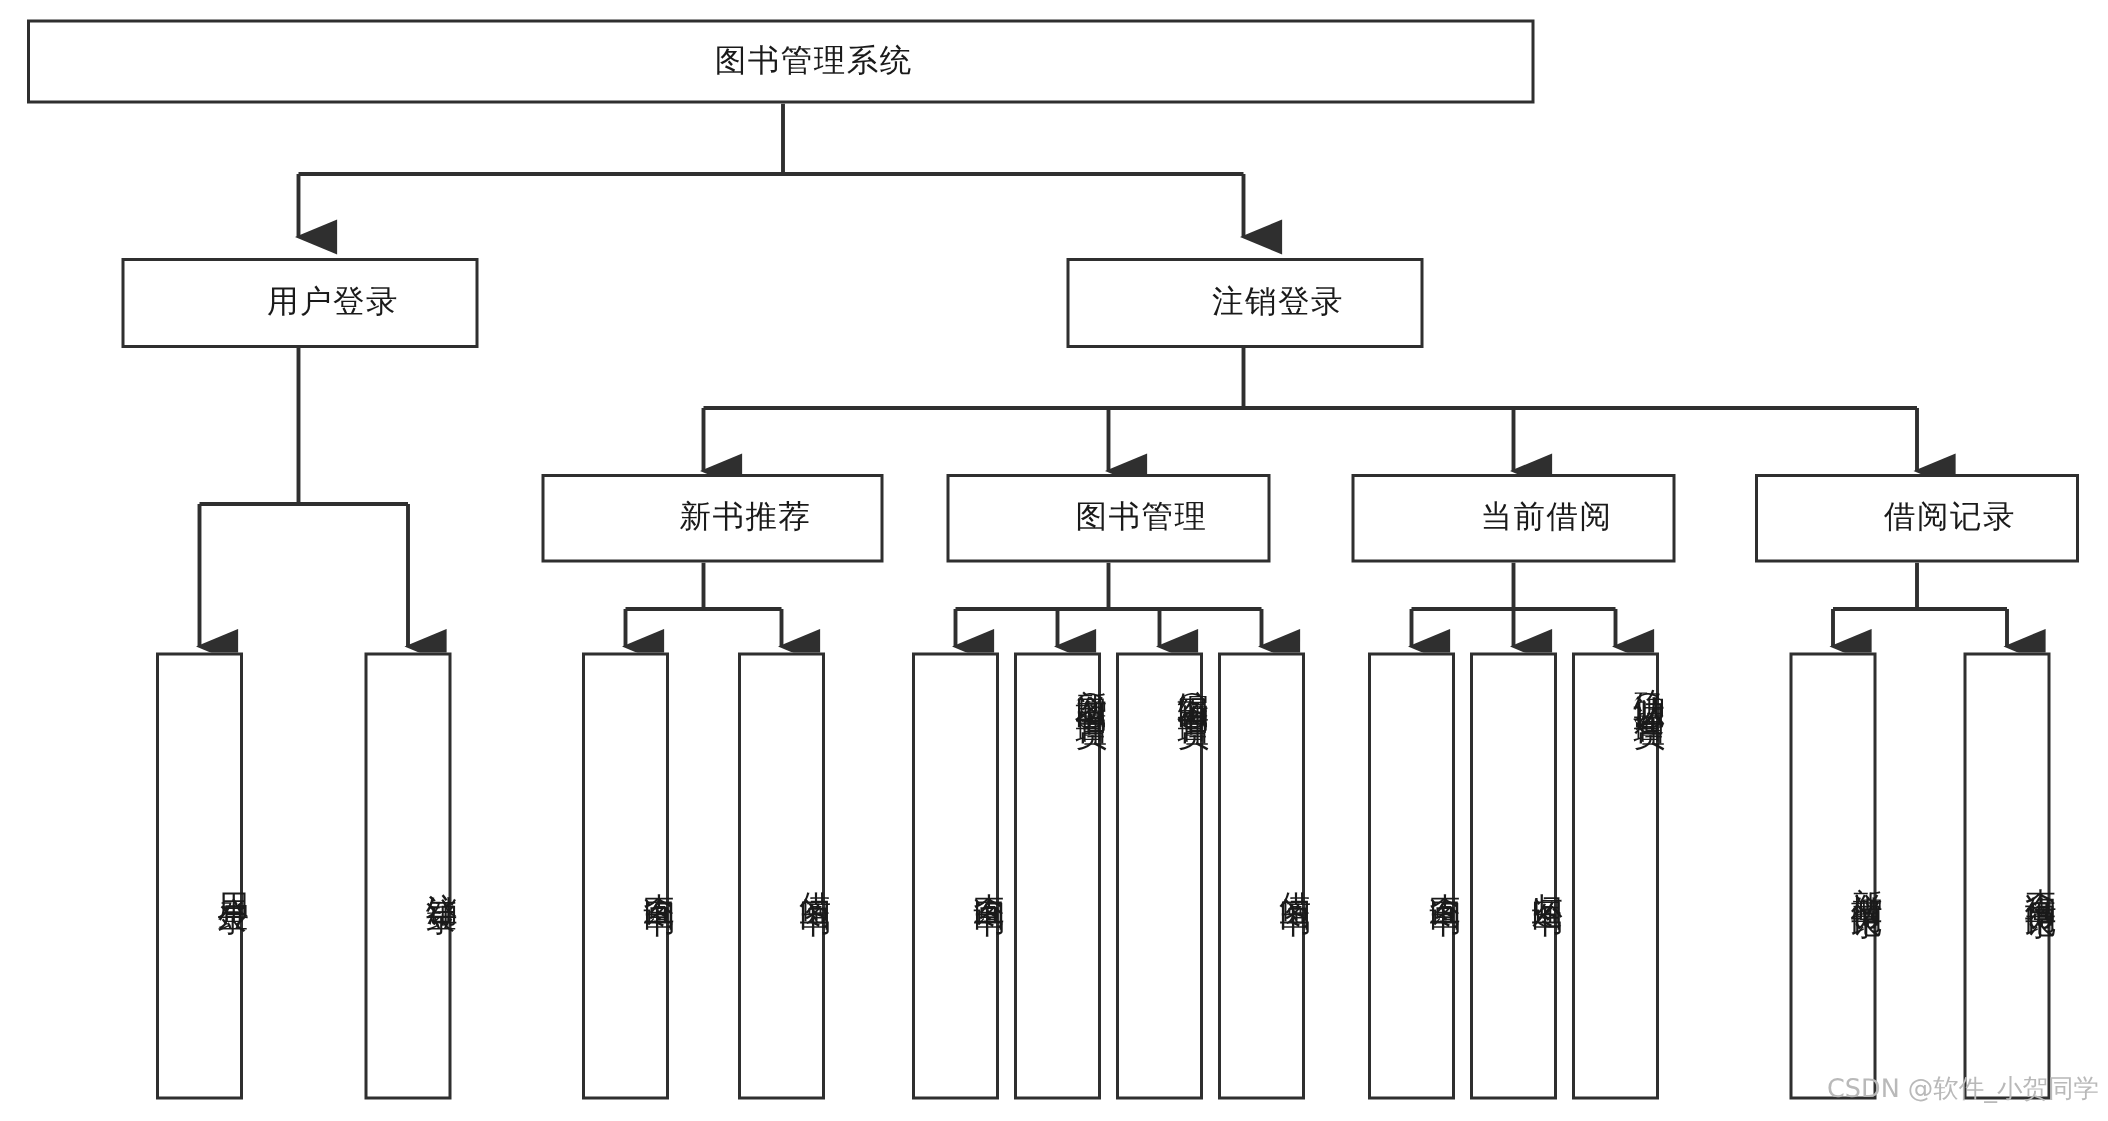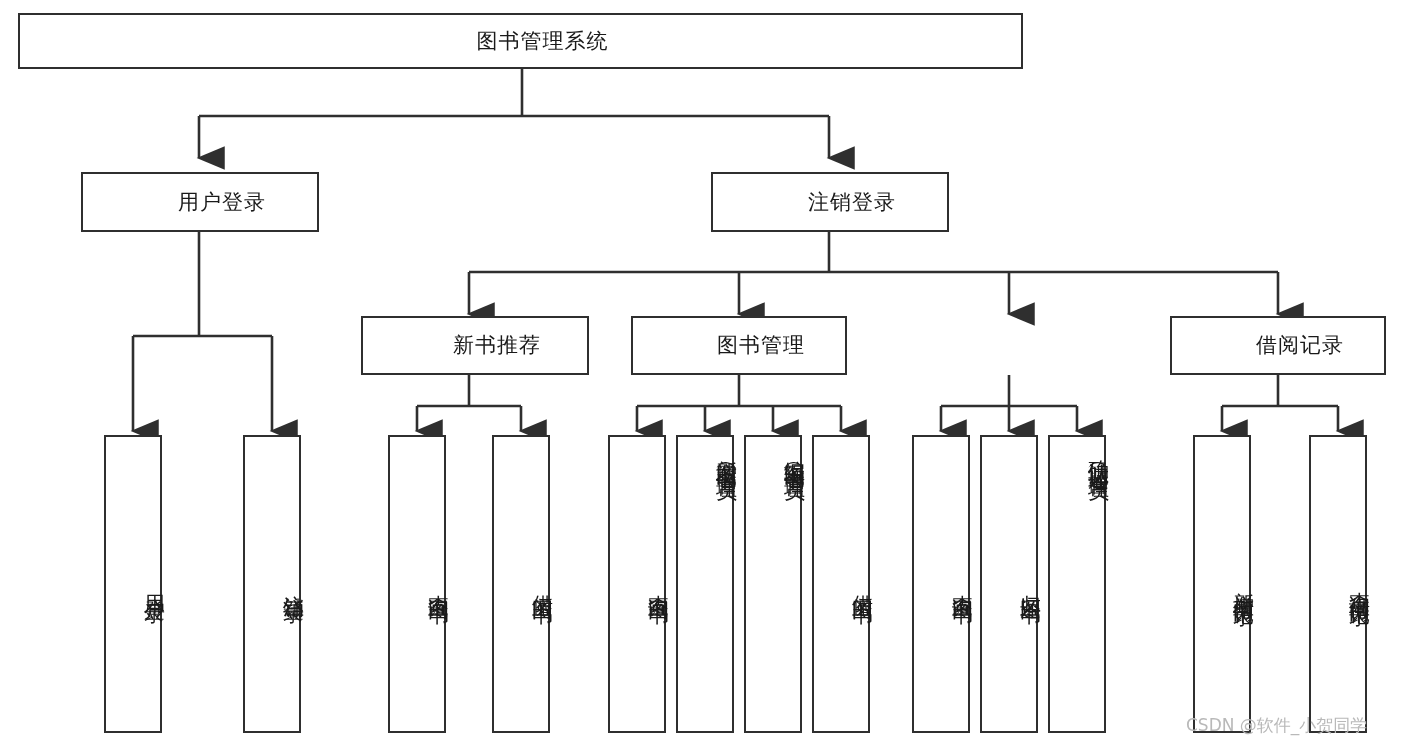--- a/index.html
+++ b/index.html
@@ -55,21 +55,21 @@
     letter-spacing: 3px;
     line-height: 1;
     white-space: nowrap;
   }
   .node.vert.mid {
     align-items: center;
     padding-top: 0;
   }
   .watermark {
     position: absolute;
-    left: 1186px;
+    left: 1218px;
     top: 714px;
     font-size: 17px;
     color: #b9b9b9;
     white-space: nowrap;
     z-index: 3;
     font-family: "DejaVu Sans", sans-serif;
   }
 </style>
 </head>
 <body>
@@ -136,20 +136,23 @@
   <div class="node" style="left:711px; top:172px; width:238px; height:60px;">
     <span class="lbl">注销登录</span>
   </div>
 
   <div class="node" style="left:361px; top:316px; width:228px; height:59px;">
     <span class="lbl">新书推荐</span>
   </div>
   <div class="node" style="left:631px; top:316px; width:216px; height:59px;">
     <span class="lbl">图书管理</span>
   </div>
+  <div class="node" style="left:901px; top:316px; width:216px; height:59px;">
+    <span class="lbl">当前借阅</span>
+  </div>
   <div class="node" style="left:1170px; top:316px; width:216px; height:59px;">
     <span class="lbl">借阅记录</span>
   </div>
 
   <div class="node vert mid" style="left:104px; top:435px; width:58px; height:298px;">
     <span class="lbl">用户登录</span>
   </div>
   <div class="node vert mid" style="left:243px; top:435px; width:58px; height:298px;">
     <span class="lbl">注销登录</span>
   </div>

